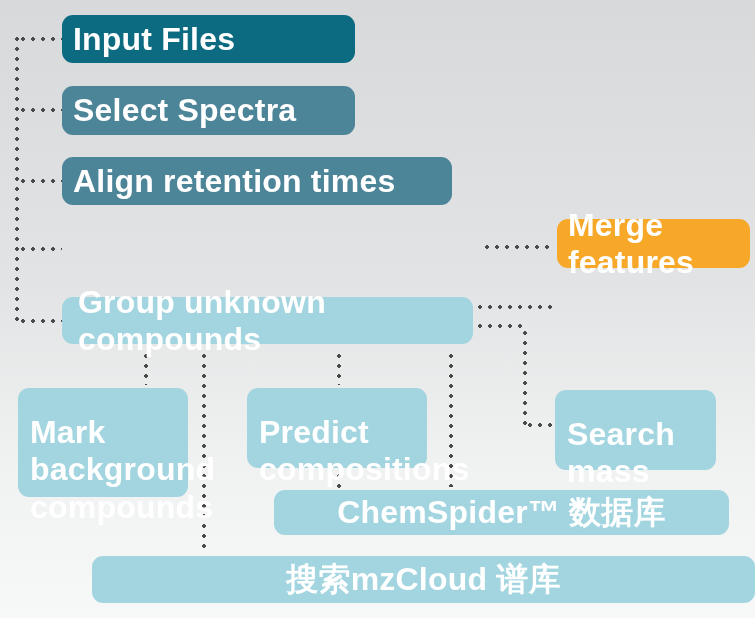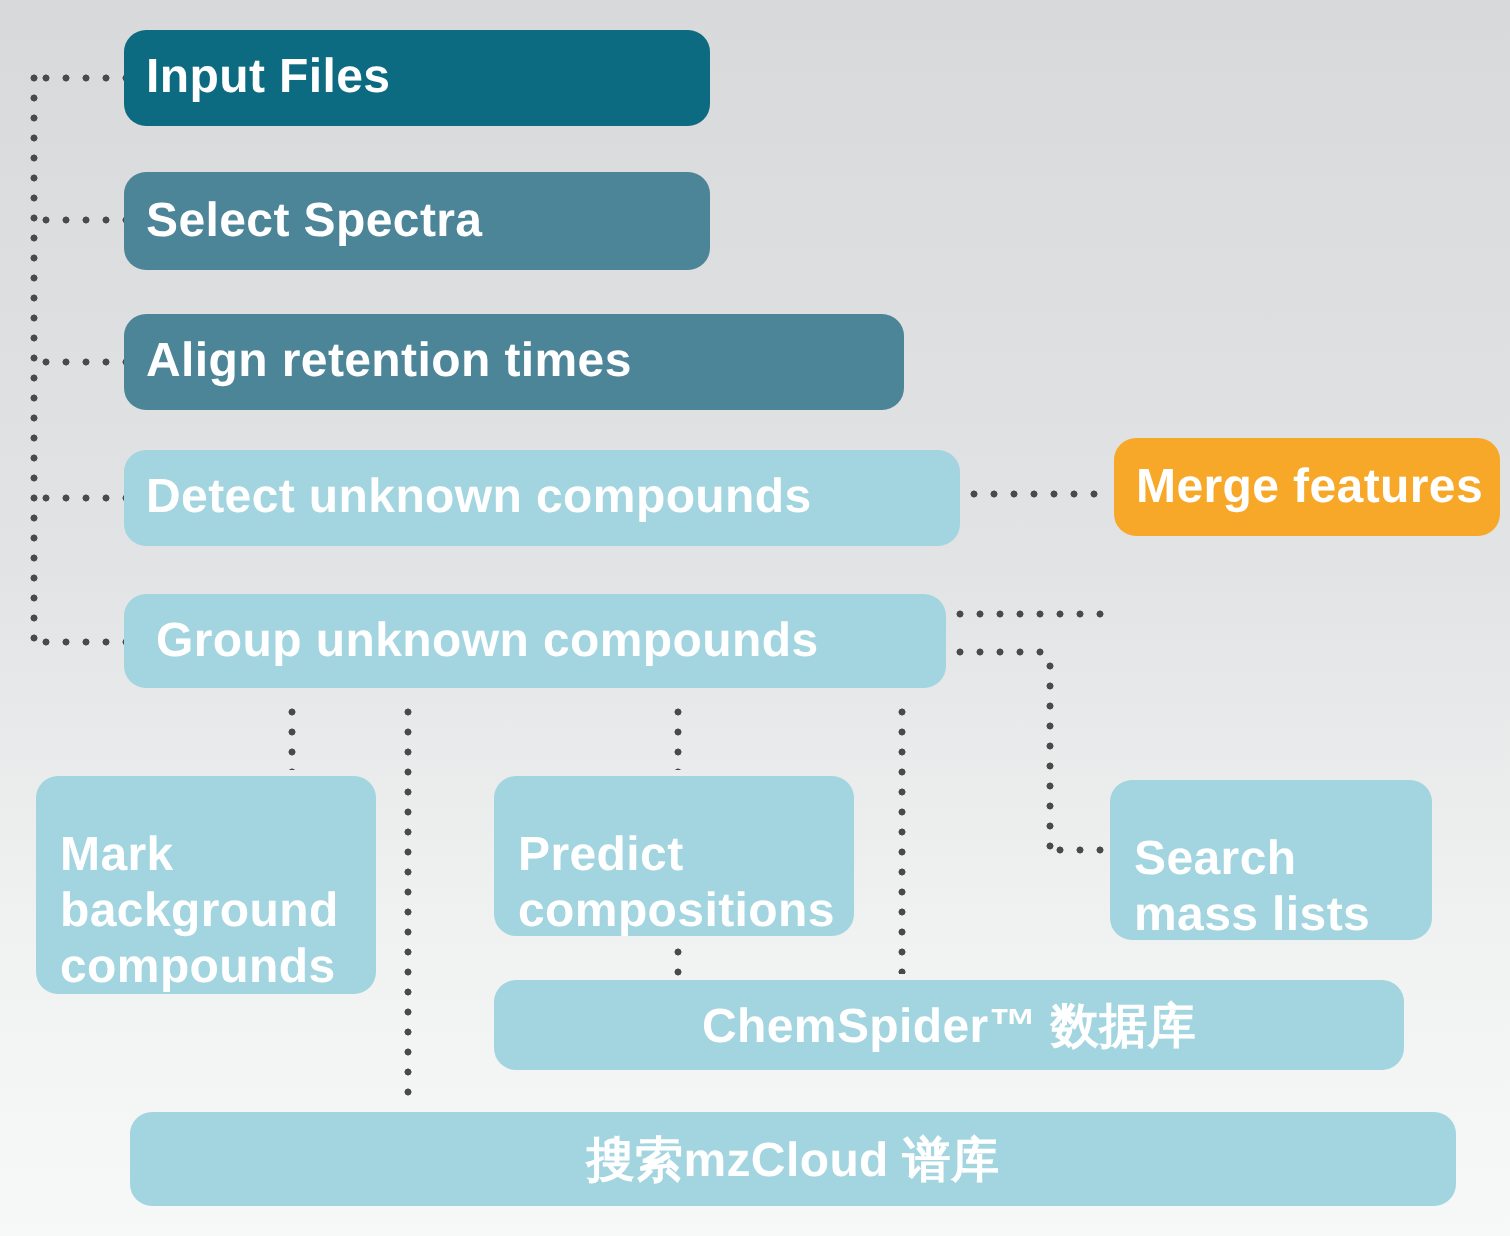--- a/index.html
+++ b/index.html
@@ -8,35 +8,36 @@
     font-family:"Liberation Sans",sans-serif;
     background:linear-gradient(180deg,#d7d9da 0%,#e2e3e4 45%,#f0f1f1 75%,#f7f8f8 100%);
     position:relative;overflow:hidden;
   }
   .stage{position:absolute;inset:0;}
   .node{
     position:absolute;
     border-radius:11px;
     color:#ffffff;
     font-weight:bold;
-    font-size:24px;
+    font-size:32px;
     display:flex;
     align-items:center;
     padding-left:11px;
     box-sizing:border-box;
     letter-spacing:0.2px;
   }
   .node.multi{
     align-items:flex-start;
     padding:26px 12px;
     line-height:1.17;
   }
   .node.center{
     justify-content:center;
     padding-left:0;
+    margin-left:27px;
   }
   .dark{background:#0c6a81;}
   .medium{background:#4c8498;}
   .light{background:#a2d5df;}
   .orange{background:#f7a828;}
 
   
   .dot-h{
     position:absolute;height:4px;
     background-image:radial-gradient(circle,#4a4a4a 1.6px,rgba(0,0,0,0) 1.9px);
@@ -98,21 +99,20 @@
   <div class="dot-h" id="c-group-search-h2"></div>
   <div class="dot-v" id="c-drop-mark"></div>
   <div class="dot-v" id="c-drop-mzcloud"></div>
   <div class="dot-v" id="c-drop-predict"></div>
   <div class="dot-v" id="c-drop-chemspider"></div>
   <div class="dot-v" id="c-predict-chem"></div>
 
   <div class="node dark" id="n-input">Input Files</div>
   <div class="node medium" id="n-select">Select Spectra</div>
   <div class="node medium" id="n-align">Align retention times</div>
-  <div class="node light" id="n-detect">Detect unknown compounds</div>
   <div class="node orange" id="n-merge">Merge features</div>
   <div class="node light" id="n-group">Group unknown compounds</div>
   <div class="node light multi" id="n-mark">Mark background compounds</div>
   <div class="node light multi" id="n-predict">Predict compositions</div>
   <div class="node light multi" id="n-search">Search mass lists</div>
   <div class="node light center" id="n-chemspider">ChemSpider™ 数据库</div>
   <div class="node light center" id="n-mzcloud">搜索mzCloud 谱库</div>
 
 </div>
 

